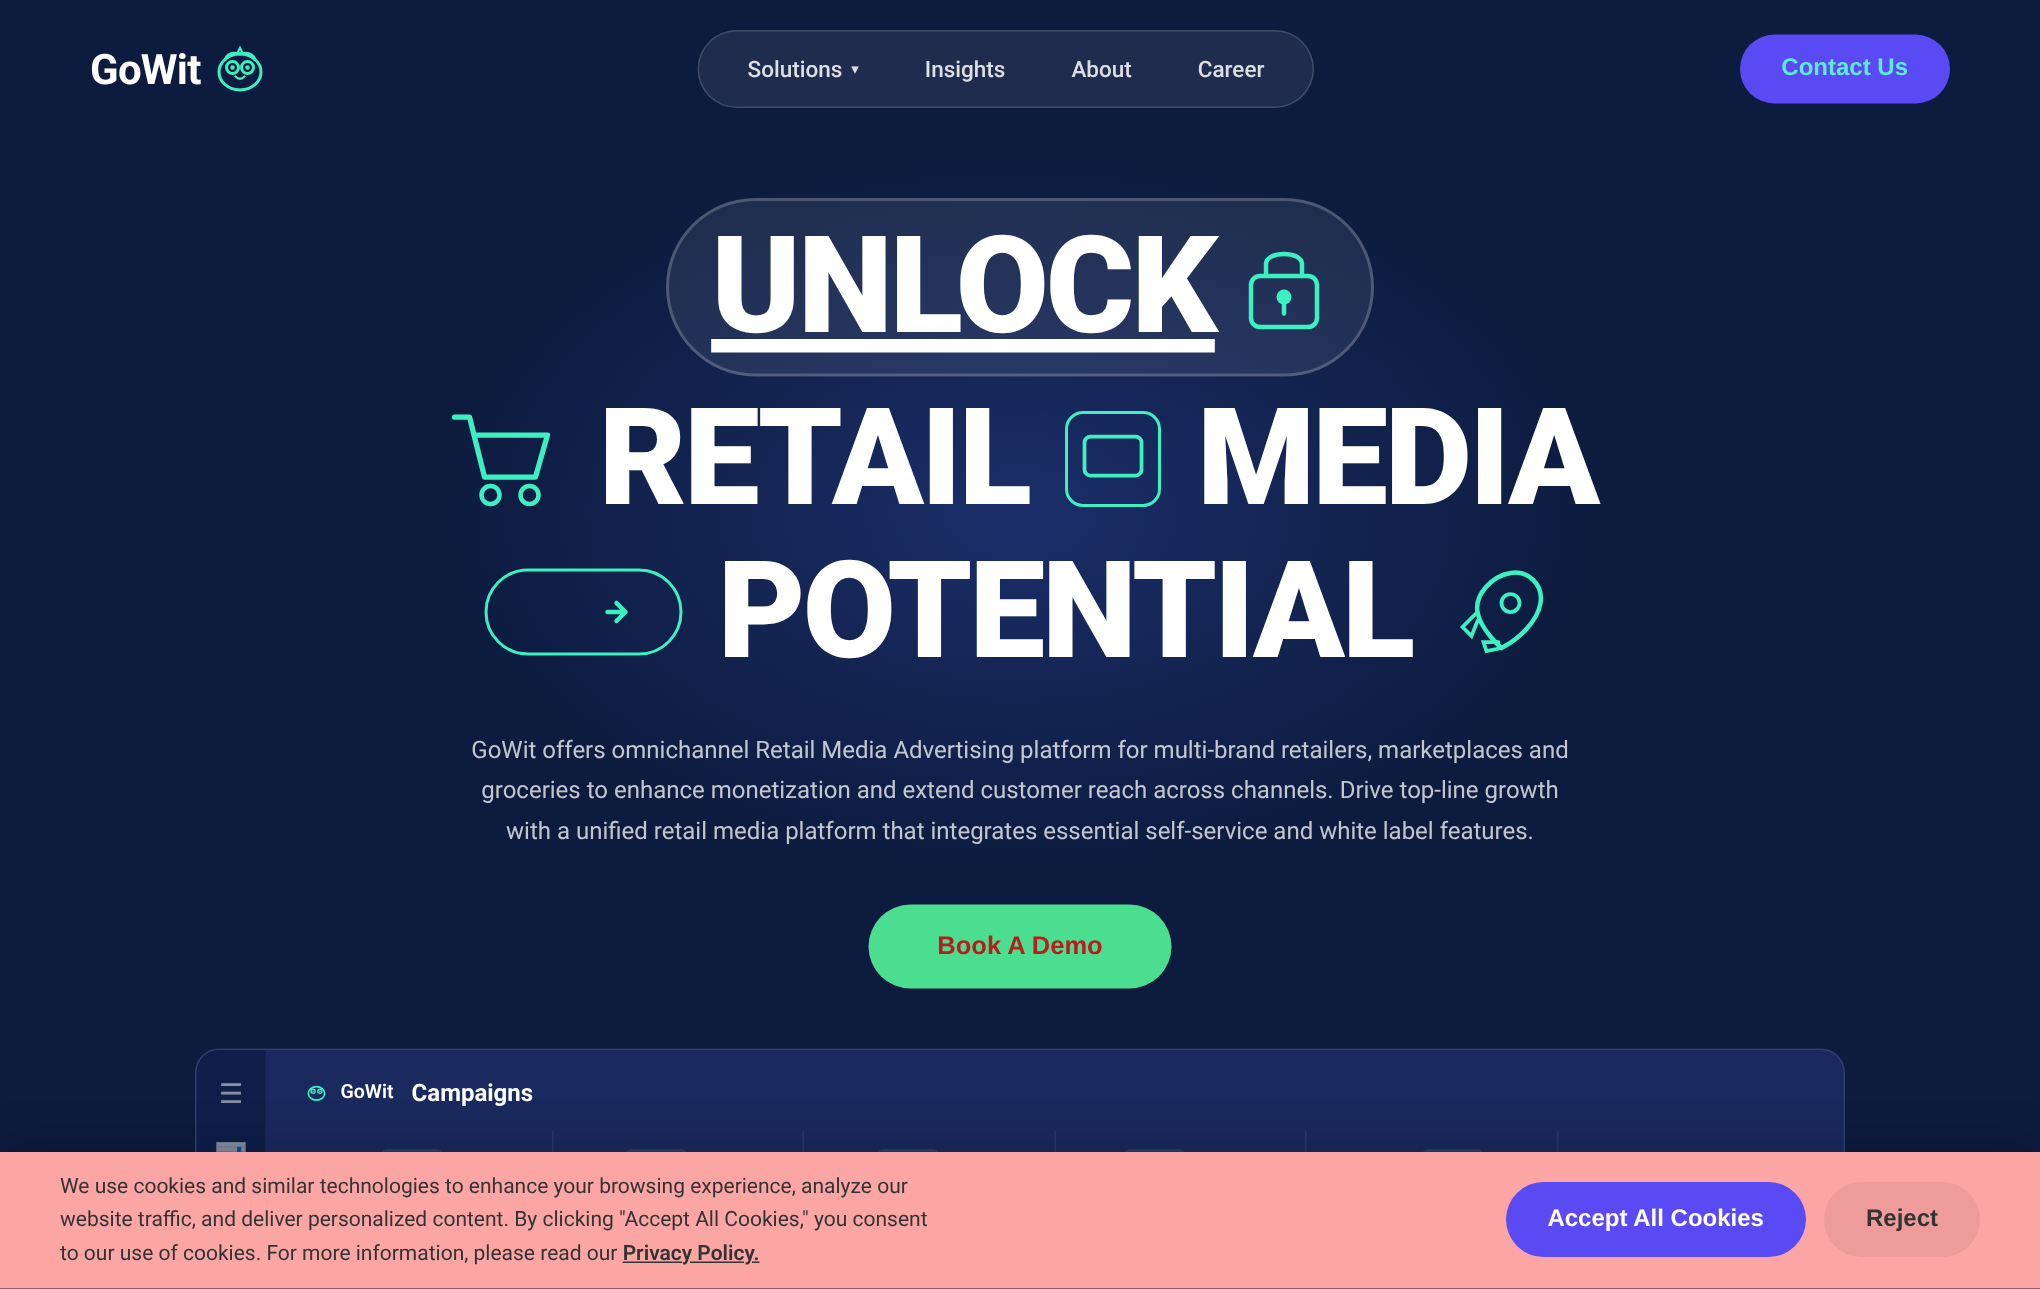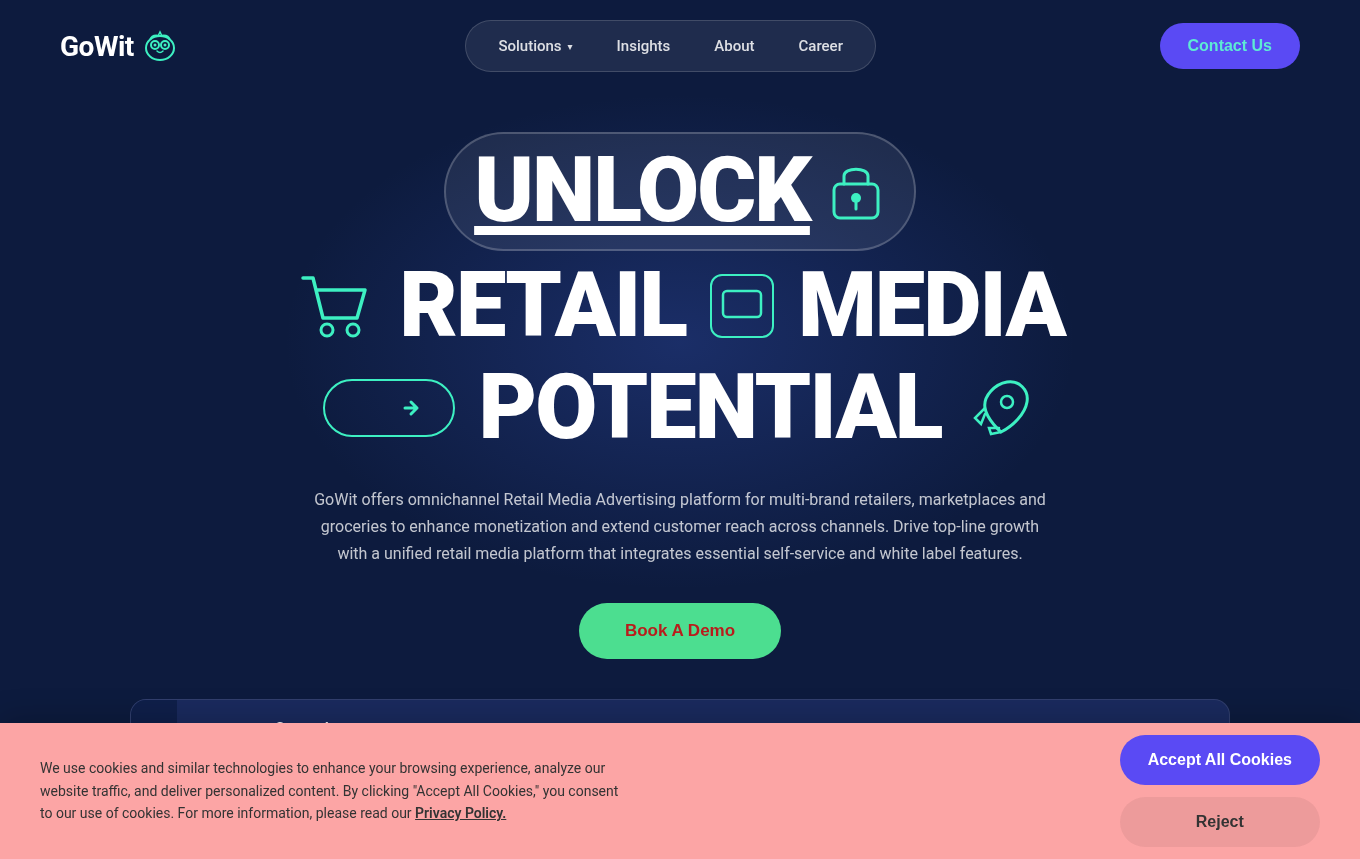--- a/index.html
+++ b/index.html
@@ -289,21 +289,21 @@
     }
 
     .cookie-text a {
       color: #333;
       font-weight: 600;
       text-decoration: underline;
     }
 
     .cookie-actions {
       display: flex;
-      flex-direction: column;
+      flex-direction: row;
       gap: 12px;
       min-width: 200px;
     }
 
     .accept-btn {
       background: #5a4af4;
       color: white;
       border: none;
       padding: 16px 28px;
       border-radius: 50px;

